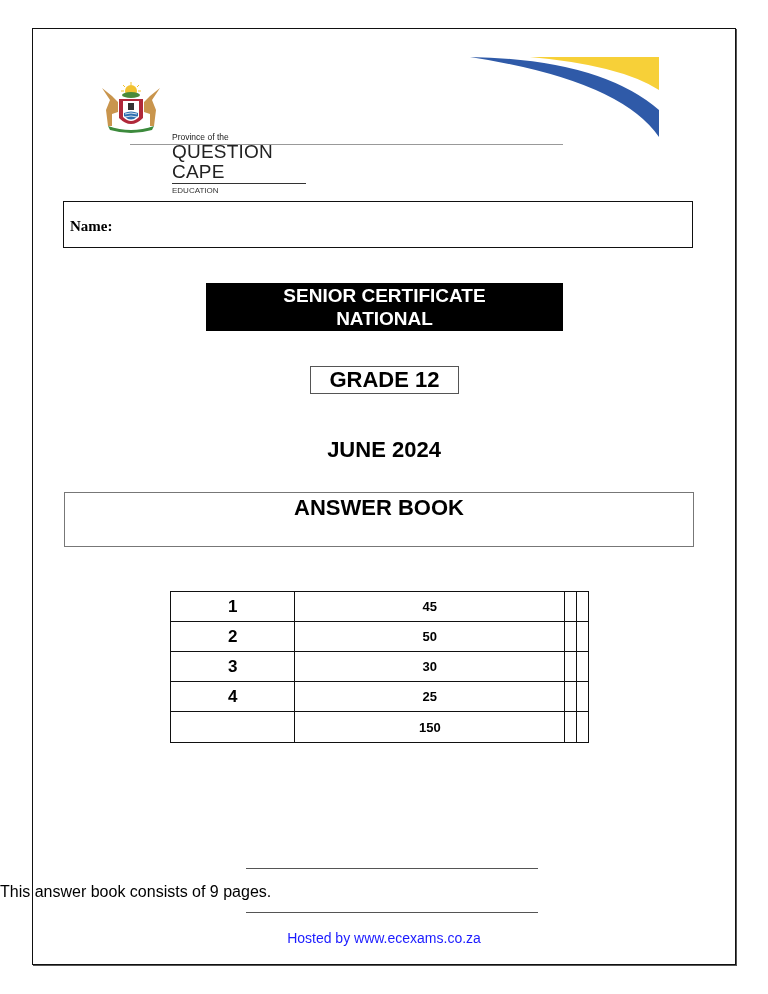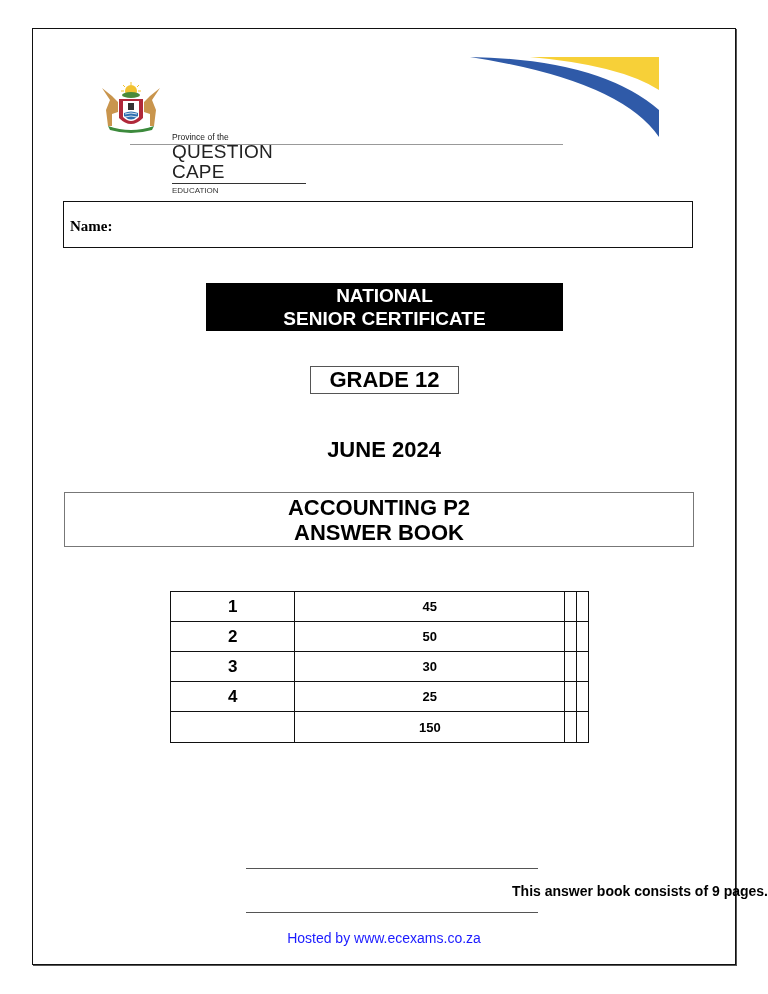--- a/index.html
+++ b/index.html
@@ -33,21 +33,21 @@
     table.marks { position: absolute; left: 170px; top: 591px; border-collapse: collapse;
                   width: 419px; }
     table.marks th, table.marks td { border: 1.5px solid #111; text-align: center; padding: 0; }
     table.marks th { font-size: 11px; font-weight: bold; height: 29px; line-height: 12px; }
     table.marks td { height: 29px; font-weight: bold; }
     table.marks td.q { font-size: 17px; }
     table.marks td.m { font-size: 13px; }
     table.marks tr.total td { height: 30px; }
     .col1 { width: 104px; } .col2 { width: 105px; } .col3 { width: 103px; } .col4 { width: 105px; }
     .footer-line { position: absolute; left: 246px; width: 292px; height: 1px; background: #555; }
-    .pages-note { position: absolute; left: 0; width: 768px; top: 883px; text-align: right; font-size: 14px; font-weight: bold; }
+    .pages-note { position: absolute; left: 0; width: 768px; top: 883px; text-align: left; font-size: 16px; }
     .hosted { position: absolute; left: 0; width: 768px; top: 930px; text-align: center;
               font-size: 14px; color: #1a1aff; }
   </style>
 </head>
 <body>
 
 <div class="page-border"></div>
 
 <div class="logo">
   <svg class="crest" viewBox="0 0 70 54">
@@ -85,30 +85,29 @@
 <svg class="swoosh" viewBox="0 0 190 85">
   <path d="M60 2 L189 2 L189 35 Q150 10 60 2 Z" fill="#f7d038"></path>
   <path d="M0 2 Q130 4 189 55 L189 82 Q150 25 0 2 Z" fill="#2f5aa8"></path>
 </svg>
 
 <div class="name-box">
   <span class="name-label">Name:</span>
 </div>
 
 <div class="nsc-box">
+  <div>SENIOR CERTIFICATE</div>
   <div>NATIONAL</div>
-  <div>SENIOR CERTIFICATE</div>
 </div>
 
 <div class="grade-box">GRADE 12</div>
 
 <div class="date">JUNE 2024</div>
 
 <div class="subject-box">
-  <div>ACCOUNTING P2</div>
   <div>ANSWER BOOK</div>
 </div>
 
 <table class="marks">
   <tbody>
   <tr>
     <td class="q">1</td>
     <td class="m">45</td>
     <td></td>
     <td></td>

